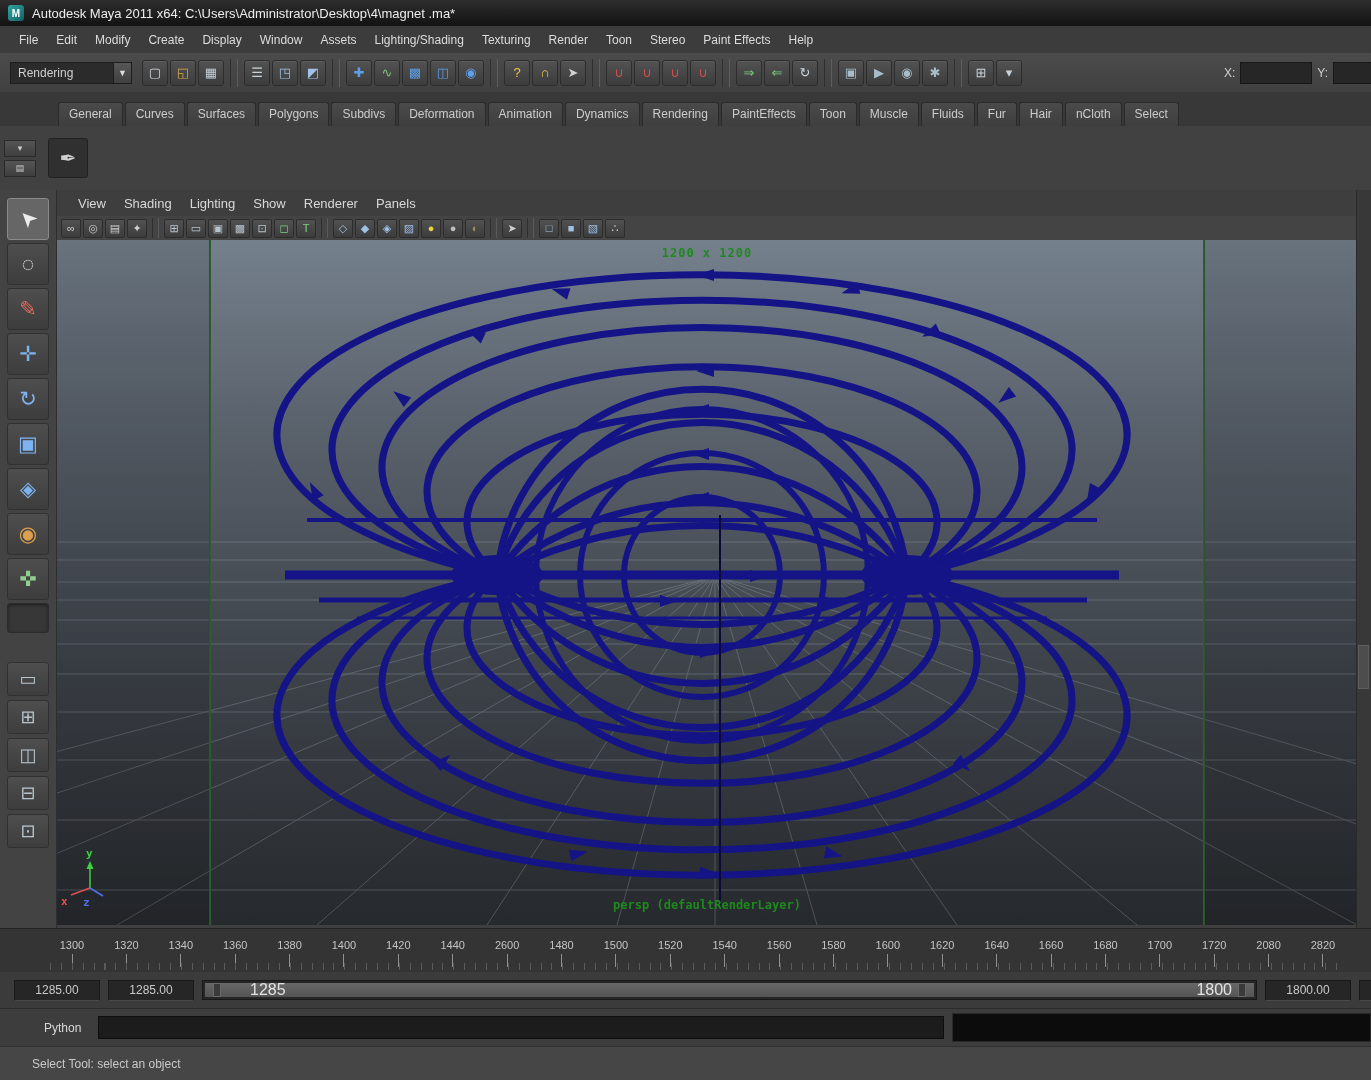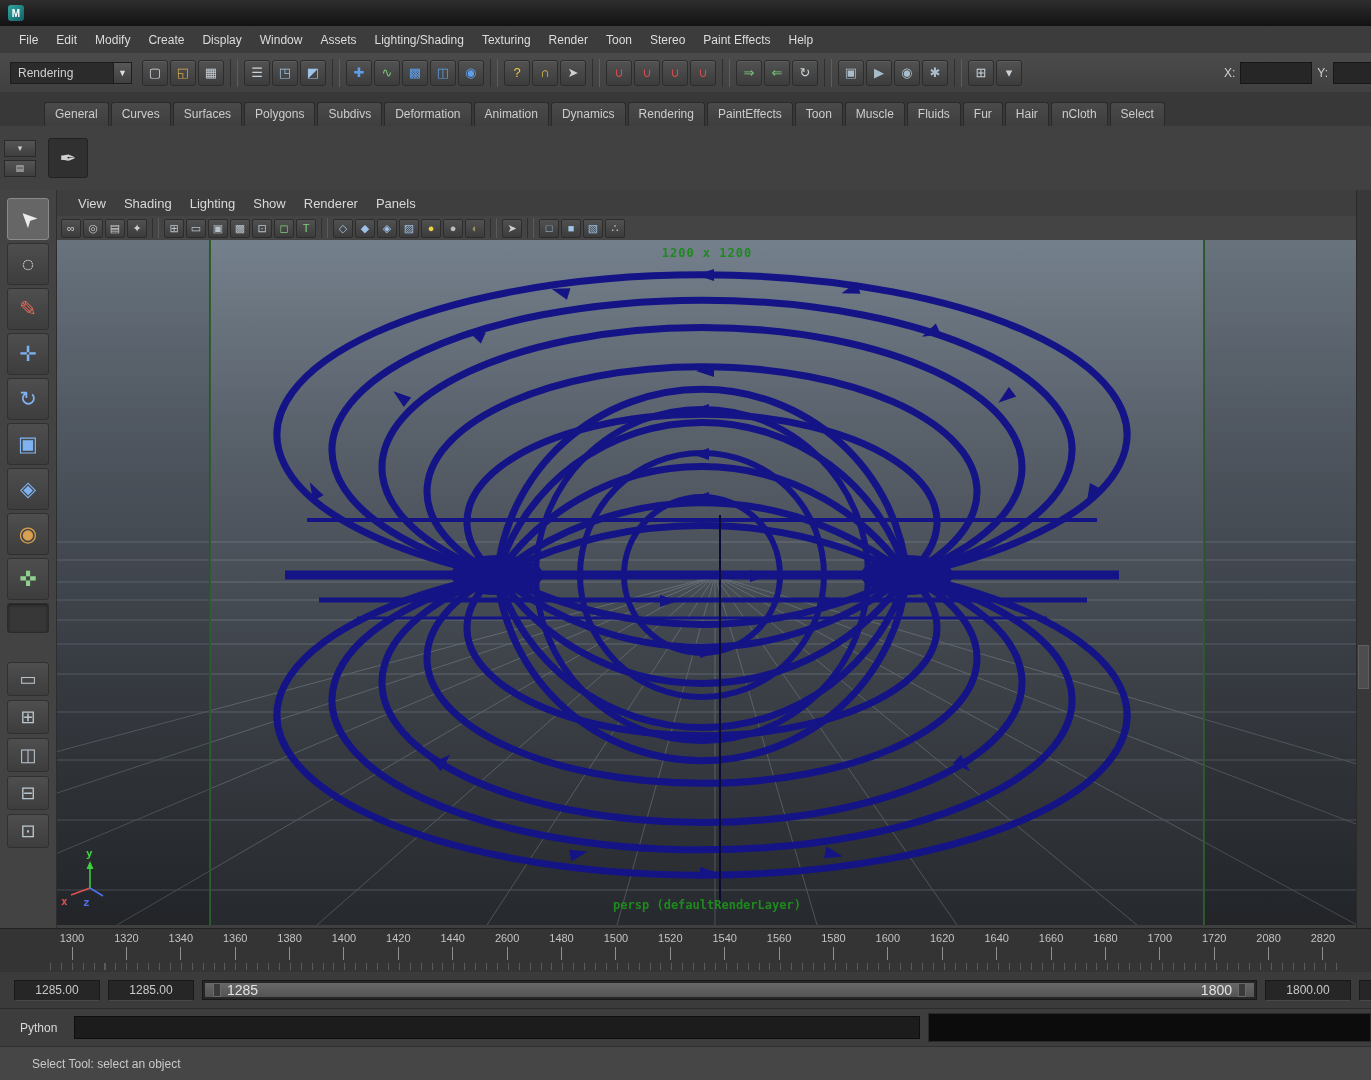--- a/index.html
+++ b/index.html
@@ -29,21 +29,21 @@
   .icon26{width:26px;height:26px;flex:none;background:linear-gradient(#525252,#3c3c3c);
     border:1px solid #2c2c2c;border-radius:3px;box-shadow:inset 0 1px 0 rgba(255,255,255,.07);
     display:flex;align-items:center;justify-content:center;font-size:13px;box-sizing:border-box;}
   .tb-sep{width:6px;height:28px;margin:0 4px;border-left:1px solid #2f2f2f;border-right:1px solid #5d5d5d;}
   .tb-right{margin-left:auto;display:flex;align-items:center;gap:5px;margin-right:-34px;}
   .tb-label{color:#d0d0d0;font-size:12px;}
   .tb-input{width:62px;height:20px;background:#262626;border:1px solid #171717;color:#ddd;
     font-family:"Liberation Sans",sans-serif;font-size:12px;padding:0 4px;}
   
   .shelf-tabs{top:92px;left:0;right:0;height:34px;background:#383838;display:flex;align-items:flex-end;
-    padding-left:44px;gap:2px;overflow:hidden;}
+    padding-left:58px;gap:2px;overflow:hidden;}
   .shelf-tab{padding:4px 10px 5px;background:linear-gradient(#4a4a4a,#3e3e3e);border:1px solid #2a2a2a;
     border-bottom:none;border-radius:3px 3px 0 0;font-size:12px;color:#cccccc;white-space:nowrap;flex:none;}
   .shelf-body{top:126px;left:0;right:0;height:64px;background:#414141;border-bottom:1px solid #2b2b2b;
     display:flex;align-items:center;}
   .shelf-nav{width:40px;display:flex;flex-direction:column;gap:3px;align-items:center;}
   .shelf-nav-btn{width:30px;height:15px;background:linear-gradient(#555,#3e3e3e);border:1px solid #2a2a2a;
     font-size:9px;color:#ccc;display:flex;align-items:center;justify-content:center;}
   .shelf-item{width:38px;height:38px;margin-left:8px;background:#303030;border:1px solid #222;
     border-radius:3px;display:flex;align-items:center;justify-content:center;font-size:20px;color:#d0d0d0;}
   
@@ -66,54 +66,55 @@
   .icon20{width:20px;height:19px;flex:none;background:linear-gradient(#515151,#3c3c3c);border:1px solid #2c2c2c;
     border-radius:2px;display:flex;align-items:center;justify-content:center;font-size:11px;box-sizing:border-box;}
   .pt-sep{width:5px;height:20px;margin:0 3px;border-left:1px solid #2f2f2f;border-right:1px solid #5a5a5a;}
   .viewport{top:240px;left:57px;width:1300px;height:685px;
     background:linear-gradient(180deg,#74808c 0%,#59616b 28%,#3e434a 62%,#26292d 100%);}
   .viewport svg{position:absolute;top:0;left:0;}
   .right-strip{top:190px;right:0;width:14px;bottom:152px;background:#383838;border-left:1px solid #2a2a2a;}
   .right-strip .thumb{position:absolute;top:455px;left:1px;width:11px;height:44px;background:#4d4d4d;border:1px solid #5e5e5e;box-sizing:border-box;}
   
   .timeline{top:928px;left:0;right:0;height:44px;background:#343434;border-top:1px solid #222;border-bottom:1px solid #222;}
-  .ticks{position:absolute;left:50px;right:26px;top:3px;bottom:0;display:flex;justify-content:space-between;}
+  .ticks{position:absolute;left:50px;right:26px;top:3px;bottom:0;display:flex;justify-content:space-between;align-items:center;}
   .tick-cell{display:flex;flex-direction:column;align-items:center;width:44px;}
   .tick-label{font-size:11px;color:#c4c4c4;}
   .tick-line{width:1px;height:13px;background:#909090;margin-top:3px;}
   .minor-ticks{position:absolute;left:50px;right:26px;bottom:3px;height:7px;
     background:repeating-linear-gradient(90deg,#5a5a5a 0 1px,transparent 1px 10.9px);}
   
   .rangebar{top:972px;left:0;right:0;height:36px;background:#3b3b3b;display:flex;align-items:center;
     padding-left:14px;gap:8px;box-sizing:border-box;}
   .field{height:21px;background:#262626;border:1px solid #191919;border-bottom-color:#4a4a4a;color:#c9c9c9;
     display:flex;align-items:center;justify-content:center;font-size:12px;box-sizing:border-box;}
   .f86{width:86px;}
   .range-slider{flex:1;height:20px;background:#262626;border:1px solid #191919;display:flex;align-items:center;box-sizing:border-box;position:relative;}
   .rs-bar{position:absolute;left:2px;right:2px;top:2px;bottom:2px;background:linear-gradient(#676767,#545454);
     display:flex;align-items:center;justify-content:space-between;padding:0 8px;}
-  .rs-label{font-size:14px;color:#e2e2e2;}
+  .rs-label{font-size:16px;color:#e2e2e2;margin-left:23px;}
   .rs-handle{width:8px;height:14px;background:#3a3a3a;border:1px solid #6a6a6a;box-sizing:border-box;}
   .end-field{margin-right:-74px;}
   
   .cmdline{top:1008px;left:0;right:0;height:38px;background:#3d3d3d;border-top:1px solid #2b2b2b;
     display:flex;align-items:center;padding-left:20px;gap:8px;box-sizing:border-box;}
-  .cmd-label{font-size:12px;color:#d8d8d8;width:46px;}
+  .cmd-label{font-size:12px;color:#d8d8d8;width:46px;margin-left:24px;}
   .cmd-input{width:846px;height:23px;background:#1c1c1c;border:1px solid #0e0e0e;color:#ddd;
     font-family:"DejaVu Sans Mono",monospace;font-size:12px;padding:0 5px;box-sizing:border-box;}
   .cmd-result{flex:1;height:27px;background:#0c0c0c;border:1px solid #2a2a2a;margin-right:0;}
   
   .helpline{top:1046px;left:0;right:0;height:34px;background:#464646;border-top:1px solid #2f2f2f;
     display:flex;align-items:center;padding-left:32px;color:#c9c9c9;font-size:12px;}
 </style>
 </head>
 <body>
 
 <div class="abs titlebar">
   <div class="appicon">M</div>
+  <span>Autodesk Maya 2011 x64: C:\Users\Administrator\Desktop\4\magnet .ma*</span>
 </div>
 
 <div class="abs menubar" id="menubar-items">
     <div class="menu-item">File</div>
     <div class="menu-item">Edit</div>
     <div class="menu-item">Modify</div>
     <div class="menu-item">Create</div>
     <div class="menu-item">Display</div>
     <div class="menu-item">Window</div>
     <div class="menu-item">Assets</div>

